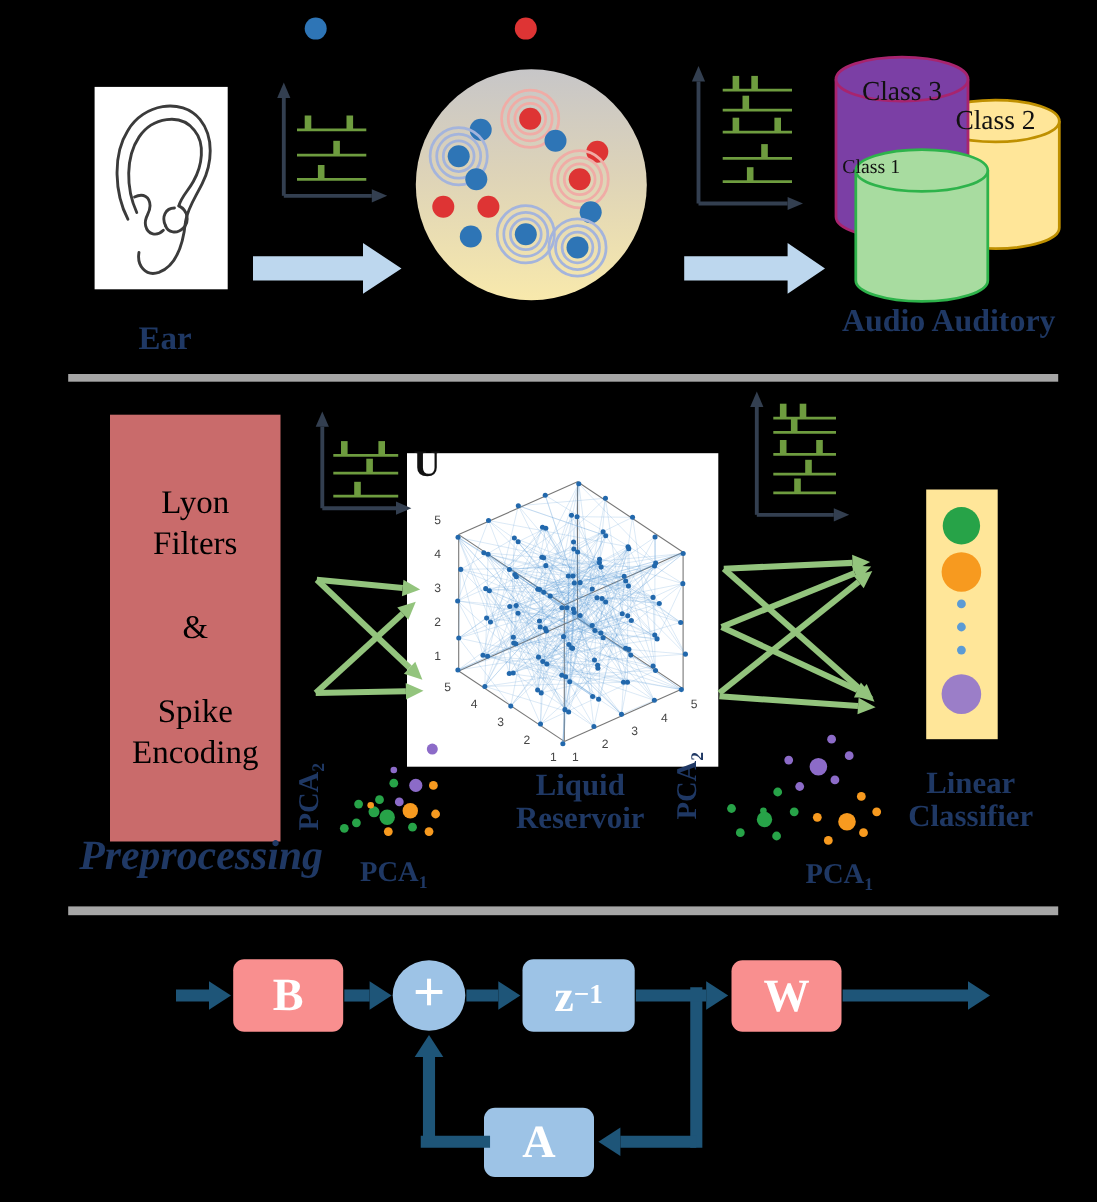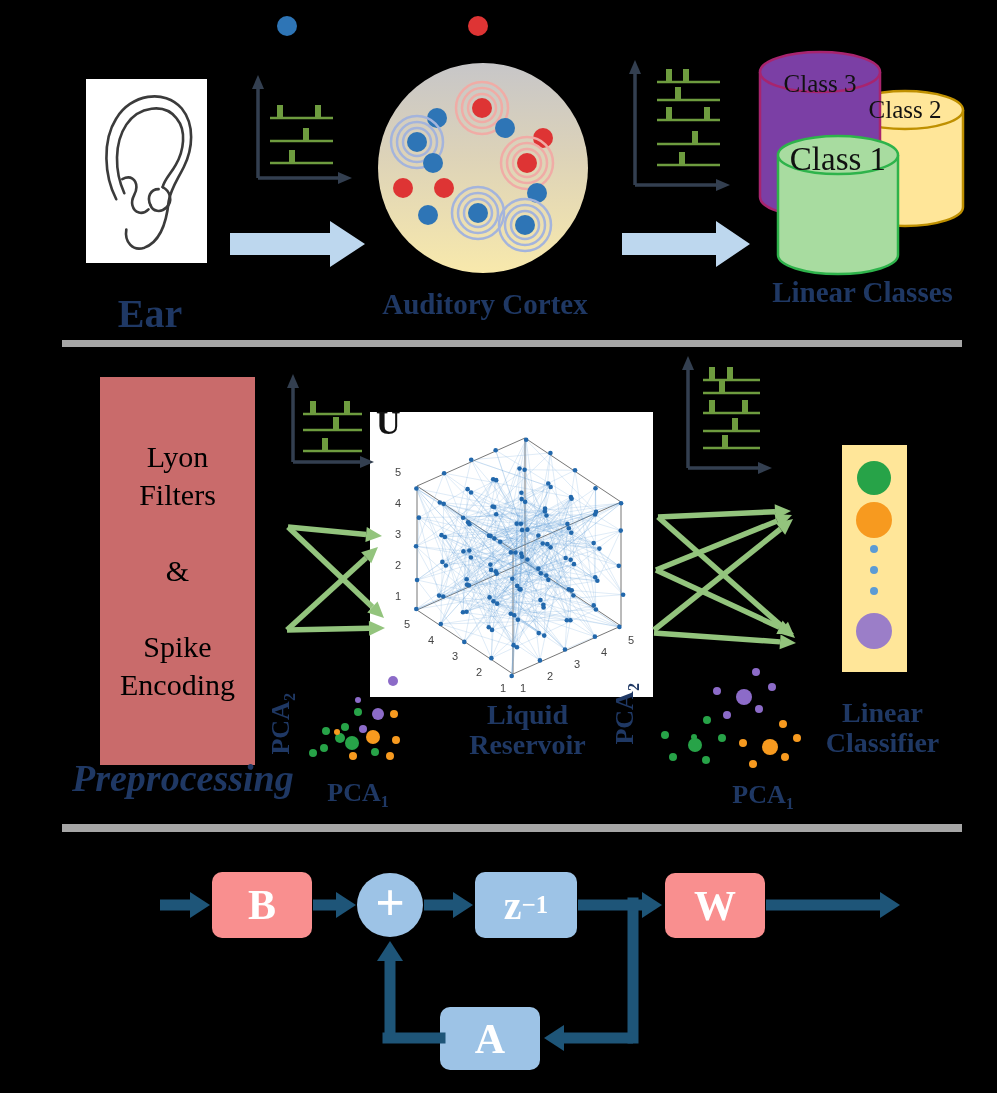--- a/index.html
+++ b/index.html
@@ -773,27 +773,26 @@
       <line x1="578" y1="905" x2="642" y2="905" stroke="#1E5578" stroke-width="11" stroke-linecap="butt"></line>
       <polygon points="662,905 642,918 642,892" fill="#1E5578"></polygon>
       <line x1="766" y1="905" x2="880" y2="905" stroke="#1E5578" stroke-width="11" stroke-linecap="butt"></line>
       <polygon points="900,905 880,918 880,892" fill="#1E5578"></polygon>
       <line x1="633" y1="1038" x2="564" y2="1038" stroke="#1E5578" stroke-width="11" stroke-linecap="butt"></line>
       <polygon points="544,1038 564,1025 564,1051" fill="#1E5578"></polygon>
       <line x1="390" y1="1036" x2="390" y2="961" stroke="#1E5578" stroke-width="11" stroke-linecap="butt"></line>
       <polygon points="390,941 403,961 377,961" fill="#1E5578"></polygon>
     </svg>
 
-  <div class="lbl" style="left:95px;top:292px;width:110px;font-size:40px;text-align:center;">Ear</div>
-  <div class="lbl" style="left:360px;top:289px;width:250px;font-size:29px;">Auditory Cortex</div>
-  <div class="lbl" style="left:755px;top:277px;width:215px;font-size:29px;">Linear Classes</div>
+  <div class="lbl" style="left:95px;top:292px;width:110px;font-size:30px;text-align:center;">Ear</div>
+  <div class="lbl" style="left:755px;top:277px;width:215px;font-size:29px;">Audio Auditory</div>
 
   <div class="blk" style="left:765px;top:58px;width:110px;font-size:25px;margin-top:12px;">Class 3</div>
   <div class="blk" style="left:850px;top:96px;width:110px;font-size:25px;">Class 2</div>
-  <div class="blk" style="left:783px;top:141px;width:110px;font-size:33px;">Class 1</div>
+  <div class="blk" style="left:737px;top:141px;width:110px;font-size:18px;">Class 1</div>
 
   <div class="blk u" style="left:376px;top:404px;width:40px;font-size:34px;text-align:left;">U</div>
 
   <div class="lbl" style="left:72px;top:758px;width:220px;font-size:38px;font-style:italic;">Preprocessing</div>
   <div class="lbl prebox" style="left:445px;top:700px;width:165px;font-size:28px;">Liquid
 Reservoir</div>
   <div class="lbl prebox" style="left:795px;top:698px;width:175px;font-size:28px;">Linear
 Classifier</div>
 
   <div class="lbl rot" style="left:238px;top:708px;width:90px;font-size:26px;">

